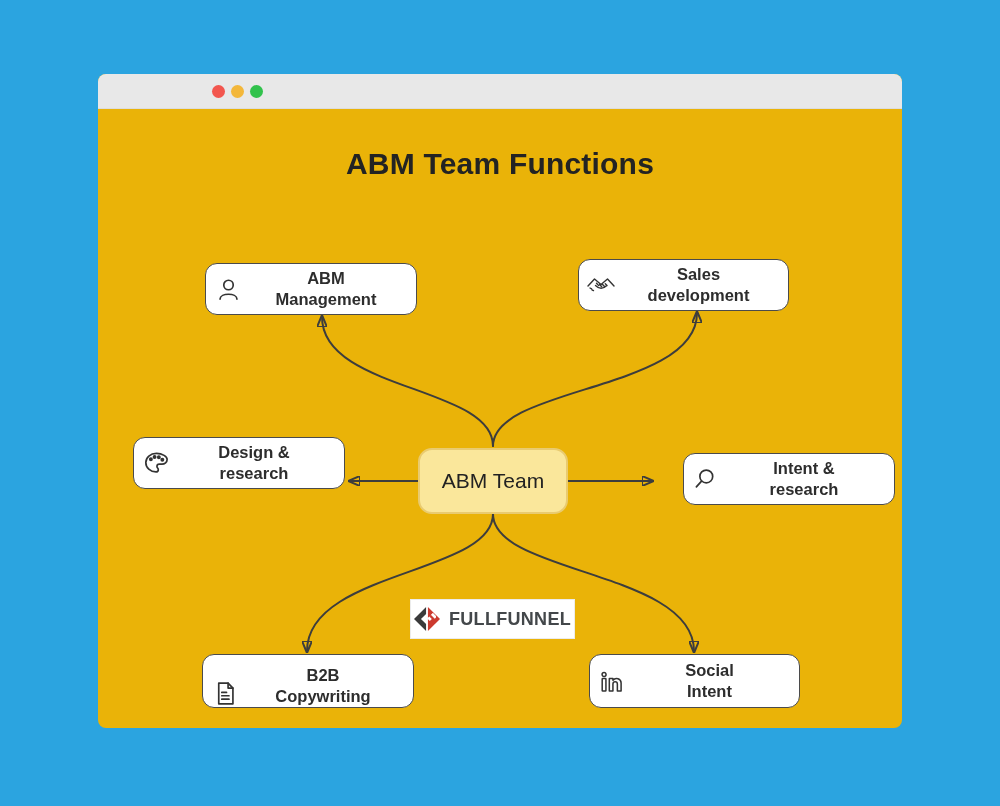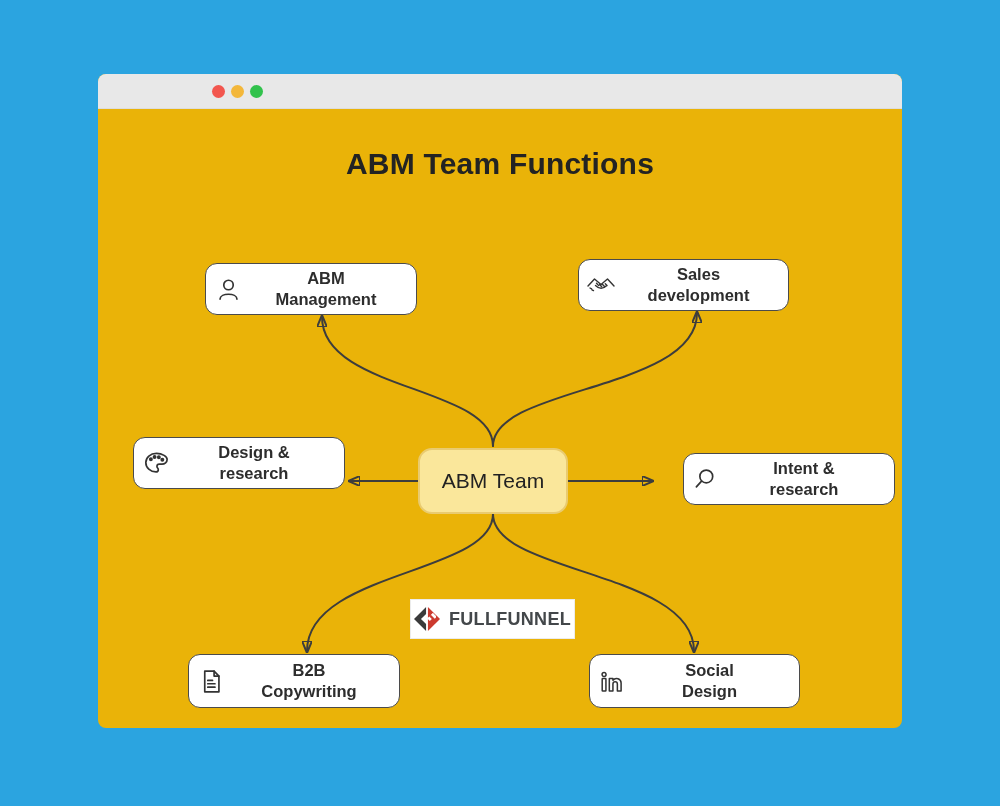--- a/index.html
+++ b/index.html
@@ -29,21 +29,21 @@
     font-size:21px;font-weight:normal;color:#222222;}
   .logo{position:absolute;left:312px;top:490px;width:165px;height:40px;box-sizing:border-box;
     background:#ffffff;border:1px solid #ececec;display:flex;align-items:center;
     justify-content:center;gap:9px;}
   .logo-text{font-size:18px;font-weight:bold;color:#43474a;letter-spacing:.3px;}
   
   .n-abm-management{left:107px;top:154px;width:212px;height:52px;}
   .n-sales-development{left:480px;top:150px;width:211px;height:52px;}
   .n-design-creative{left:35px;top:328px;width:212px;height:52px;}
   .n-intent-research{left:557px;top:344px;width:212px;height:52px;margin-left:28px;}
-  .n-b2b-copywriting{left:90px;top:545px;width:212px;height:54px;}
+  .n-b2b-copywriting{left:104px;top:545px;width:212px;height:54px;align-items:flex-end;}
   .n-social-content{left:479px;top:545px;width:211px;height:54px;margin-left:12px;}
 </style>
 </head>
 <body>
 
 <div class="stage" style="background-color: rgb(43, 164, 224);">
   <div class="window">
 
     <div class="titlebar" style="background-color: rgb(232, 232, 232);">
       <span class="dot red" style="background-color: rgb(242, 86, 78);"></span>
@@ -168,19 +168,19 @@
       <div class="node n-social-content">
         <span class="icon">
           <svg width="28" height="28" viewBox="0 0 24 24" style="stroke-width:1.3">
             <circle cx="5.2" cy="6.4" r="1.7"></circle>
             <rect x="3.6" y="9.8" width="3.2" height="10.8" rx="0.5"></rect>
             <path d="M9.7 20.6 V9.9 h3.1 v1.5 a3.9 3.9 0 0 1 7 2.4 v6.8 h-3.2 v-6 a1.9 1.9 0 0 0 -3.8 0 v6 z"></path>
           </svg>
         </span>
         <span class="label">
           <span>Social</span><br>
-          <span>Design</span>
+          <span>Intent</span>
         </span>
       </div>
 
     </div>
   </div>
 </div>
 
 </body></html>

